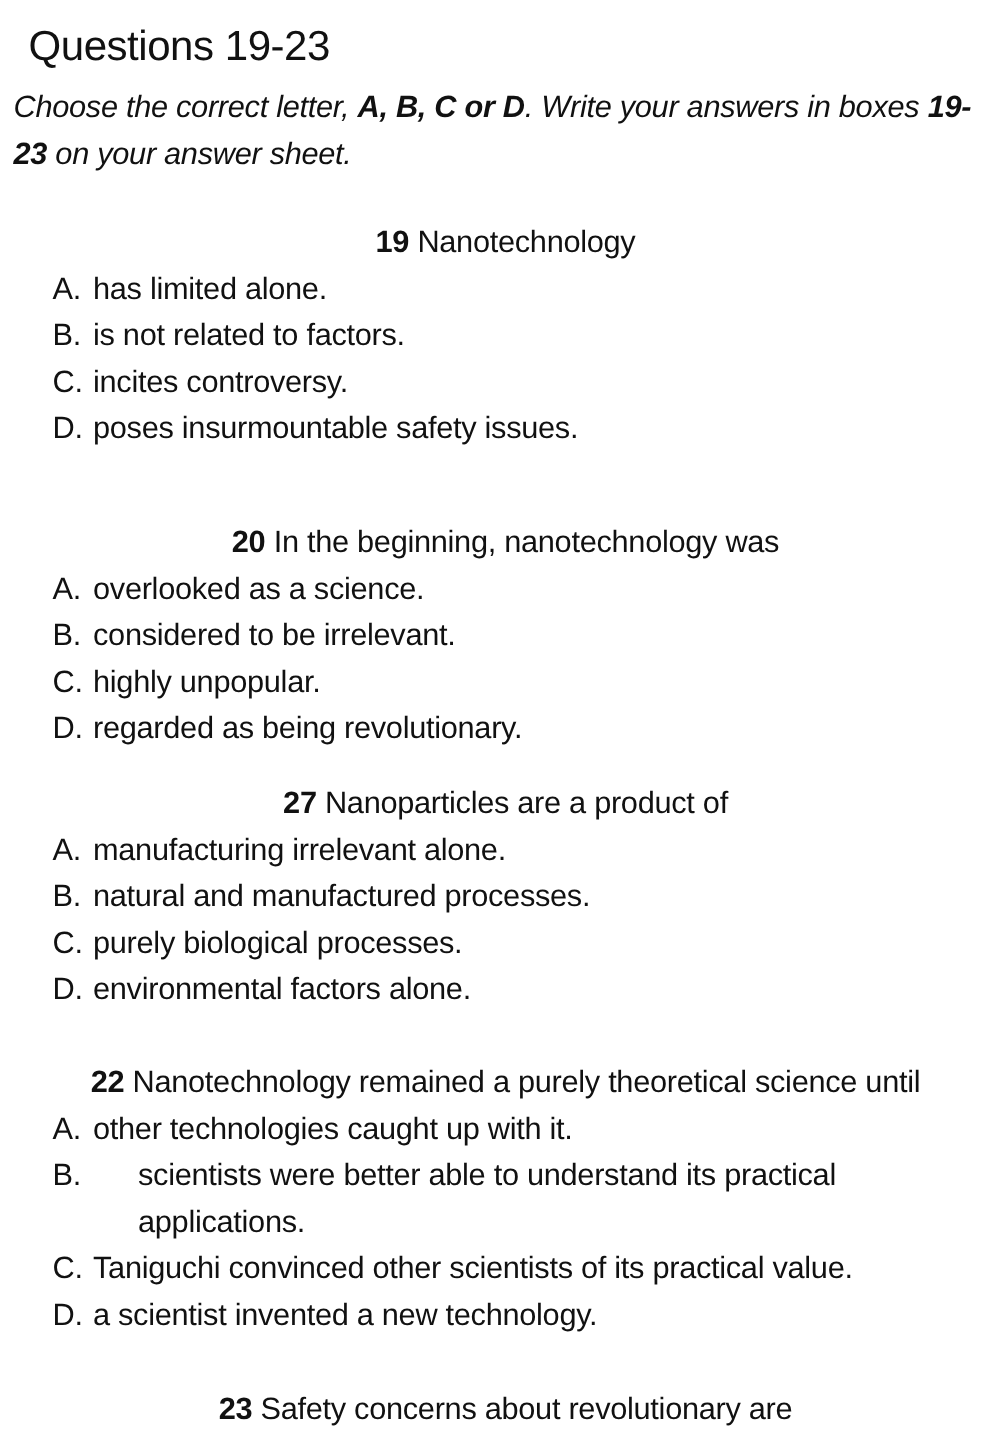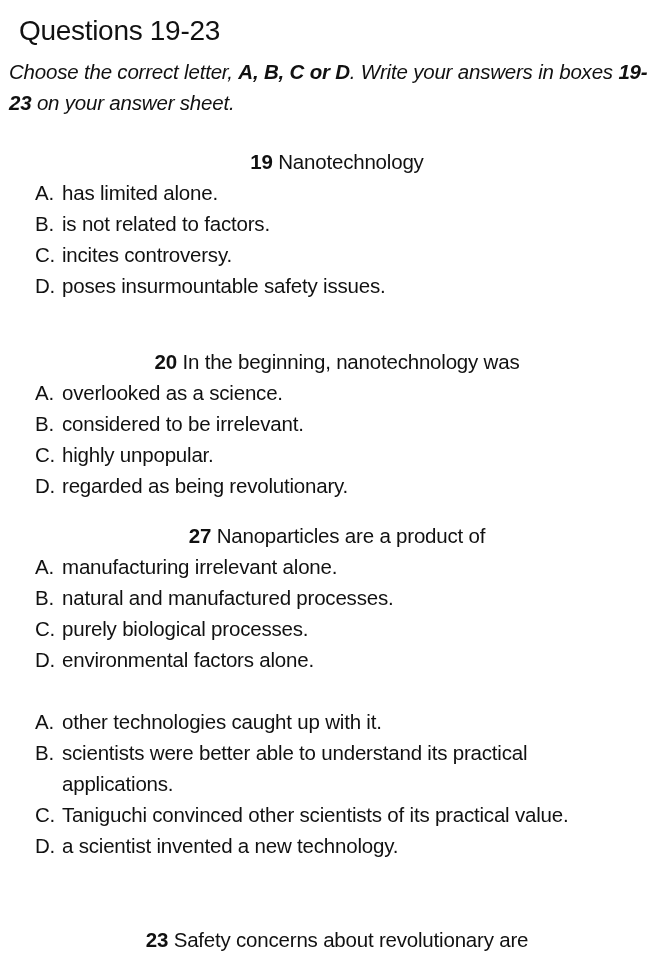--- a/index.html
+++ b/index.html
@@ -147,28 +147,29 @@
           <span class="opt-text">purely biological processes.</span>
         </li>
       <li class="option">
           <span class="opt-letter">D.</span>
           <span class="opt-text">environmental factors alone.</span>
         </li>
     </ul>
   </div>
 
   <div class="question" style="top:706px;">
+    <div class="q-stem"><span class="q-num">22</span> <span>Nanotechnology remained a purely theoretical science until</span></div>
     <ul class="options">
       <li class="option">
           <span class="opt-letter">A.</span>
           <span class="opt-text">other technologies caught up with it.</span>
         </li>
       <li class="option">
           <span class="opt-letter">B.</span>
-          <span class="opt-text" style="max-width:560px;">scientists were better able to understand its practical applications.</span>
+          <span class="opt-text" style="max-width:560px;margin-left:30px;">scientists were better able to understand its practical applications.</span>
         </li>
       <li class="option">
           <span class="opt-letter">C.</span>
           <span class="opt-text" style="white-space:nowrap;">Taniguchi convinced other scientists of its practical value.</span>
         </li>
       <li class="option">
           <span class="opt-letter">D.</span>
           <span class="opt-text">a scientist invented a new technology.</span>
         </li>
     </ul>

